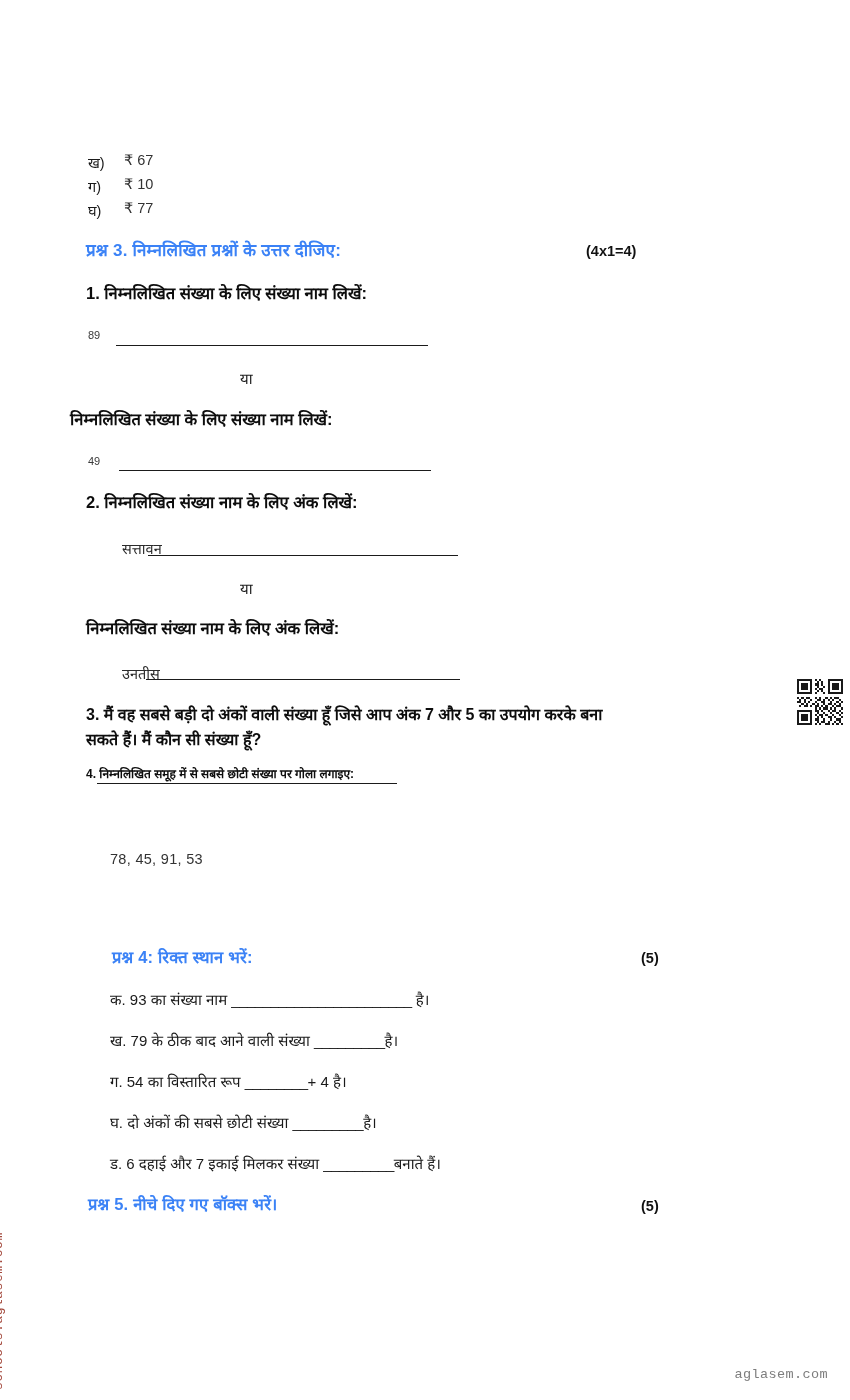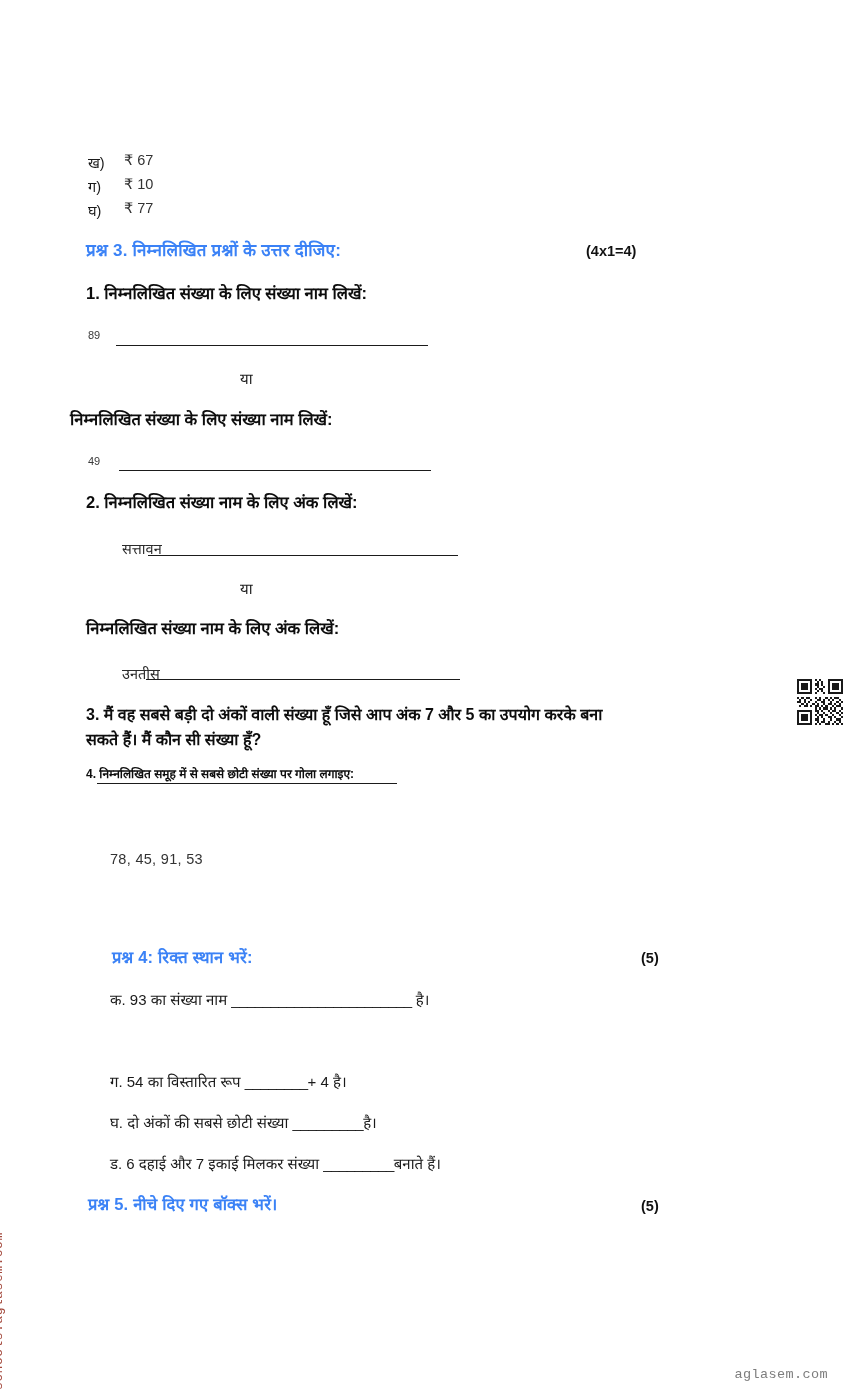--- a/index.html
+++ b/index.html
@@ -317,20 +317,23 @@
   <div class="numlist" style="left:110px; top:851px;">78, 45, 91, 53</div>
 
 
   <div class="tline q-head" style="left:88px; top:947px; font-size:16.5px;margin-left:24px;">प्रश्न 4: रिक्त स्थान भरें:</div>
   <div class="marks" style="left:641px; top:950px;">(5)</div>
 
   <div class="fib" style="left:110px; top:989px;">
     <span>क. 93 का संख्या नाम </span><span class="blank">_______________________</span><span> है।</span>
   </div>
 
+  <div class="fib" style="left:110px; top:1030px;">
+    <span>ख. 79 के ठीक बाद आने वाली संख्या </span><span class="blank">_________</span><span>है।</span>
+  </div>
 
   <div class="fib" style="left:110px; top:1071px;">
     <span>ग. 54 का विस्तारित रूप </span><span class="blank">________</span><span>+ 4 है।</span>
   </div>
 
   <div class="fib" style="left:110px; top:1112px;">
     <span>घ. दो अंकों की सबसे छोटी संख्या </span><span class="blank">_________</span><span>है।</span>
   </div>
 
   <div class="fib" style="left:110px; top:1153px;">

